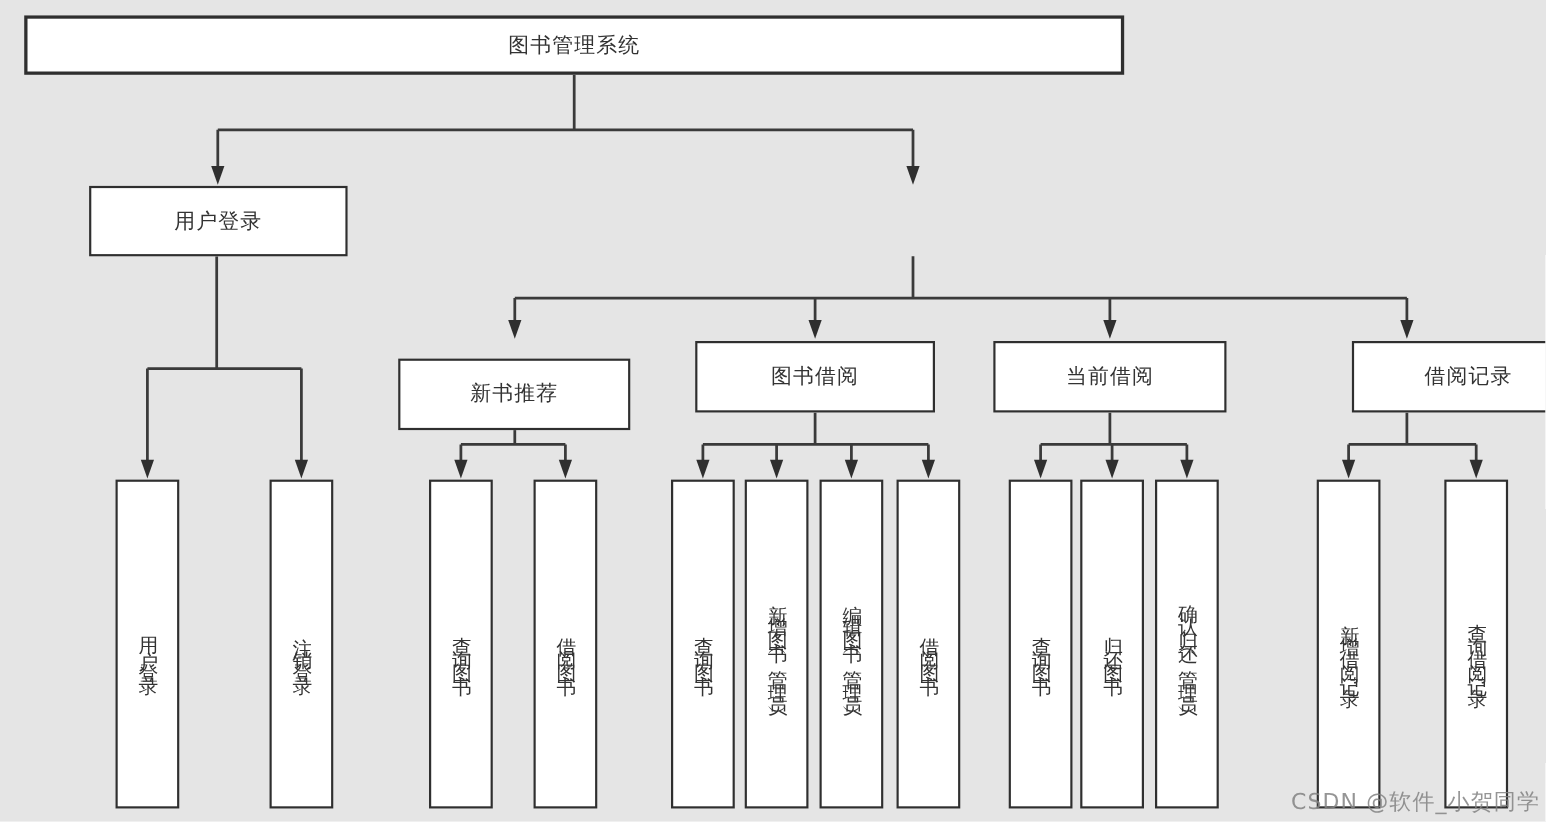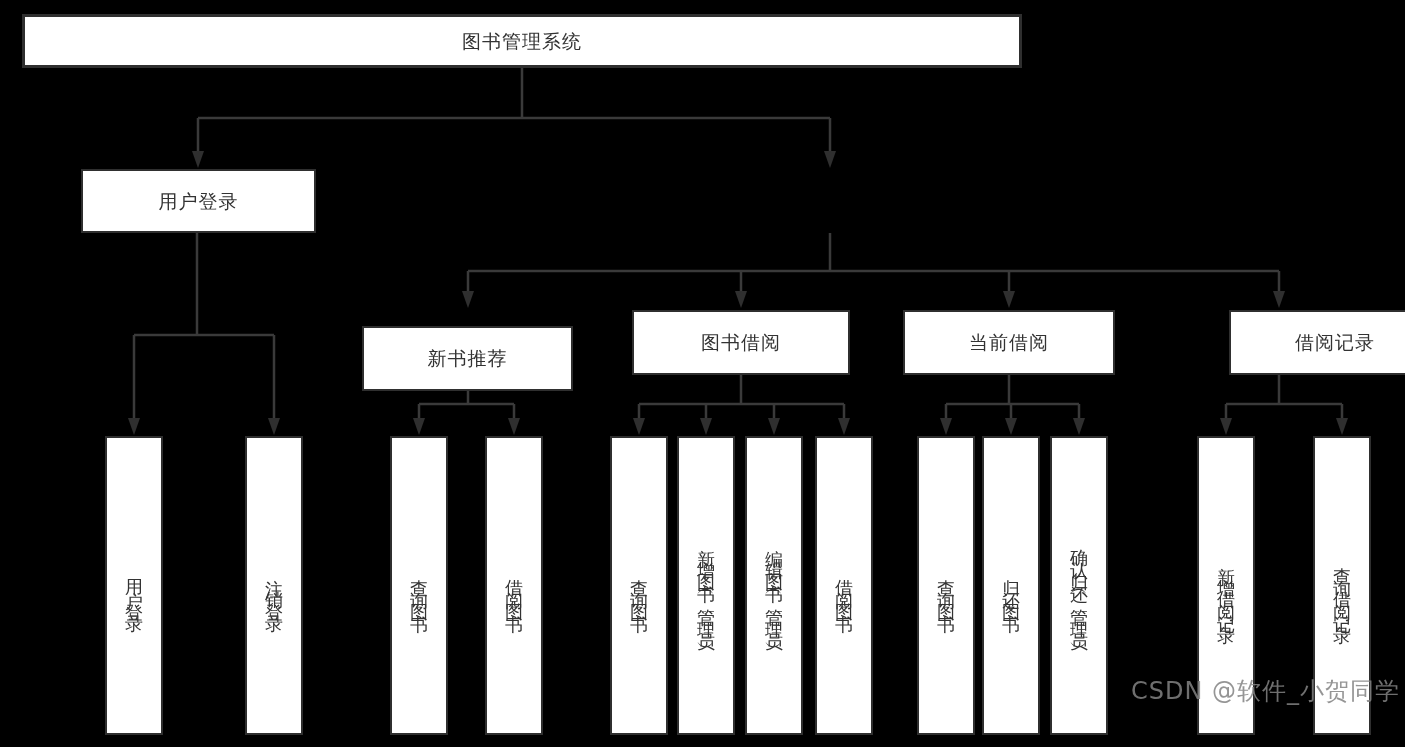--- a/index.html
+++ b/index.html
@@ -1,20 +1,20 @@
 <!DOCTYPE html>
 <html><head>
 <meta charset="utf-8">
 <style>
   html, body { margin: 0; padding: 0; background: #ffffff; }
   .canvas {
     position: relative;
     width: 1405px;
     height: 747px;
-    background: #000000;
+    background: #e5e5e5;
     font-family: "DejaVu Sans", "Liberation Sans", sans-serif;
     color: #333333;
     overflow: hidden;
   }
   .connectors {
     position: absolute;
     left: 0; top: 0;
     width: 1405px; height: 747px;
   }
   .connectors path, .connectors line {
@@ -46,22 +46,22 @@
     writing-mode: vertical-rl;
     text-orientation: mixed;
     font-size: 18px;
     letter-spacing: 12px;
     line-height: 1;
     padding-top: 6px;
   }
   .watermark {
     position: absolute;
     right: 5px;
-    top: 675px;
-    font-size: 24px;
+    top: 715px;
+    font-size: 20px;
     color: rgba(130, 130, 130, 0.85);
     letter-spacing: 1px;
     white-space: nowrap;
     pointer-events: none;
   }
 </style>
 </head>
 <body>
 
 <div class="canvas">

